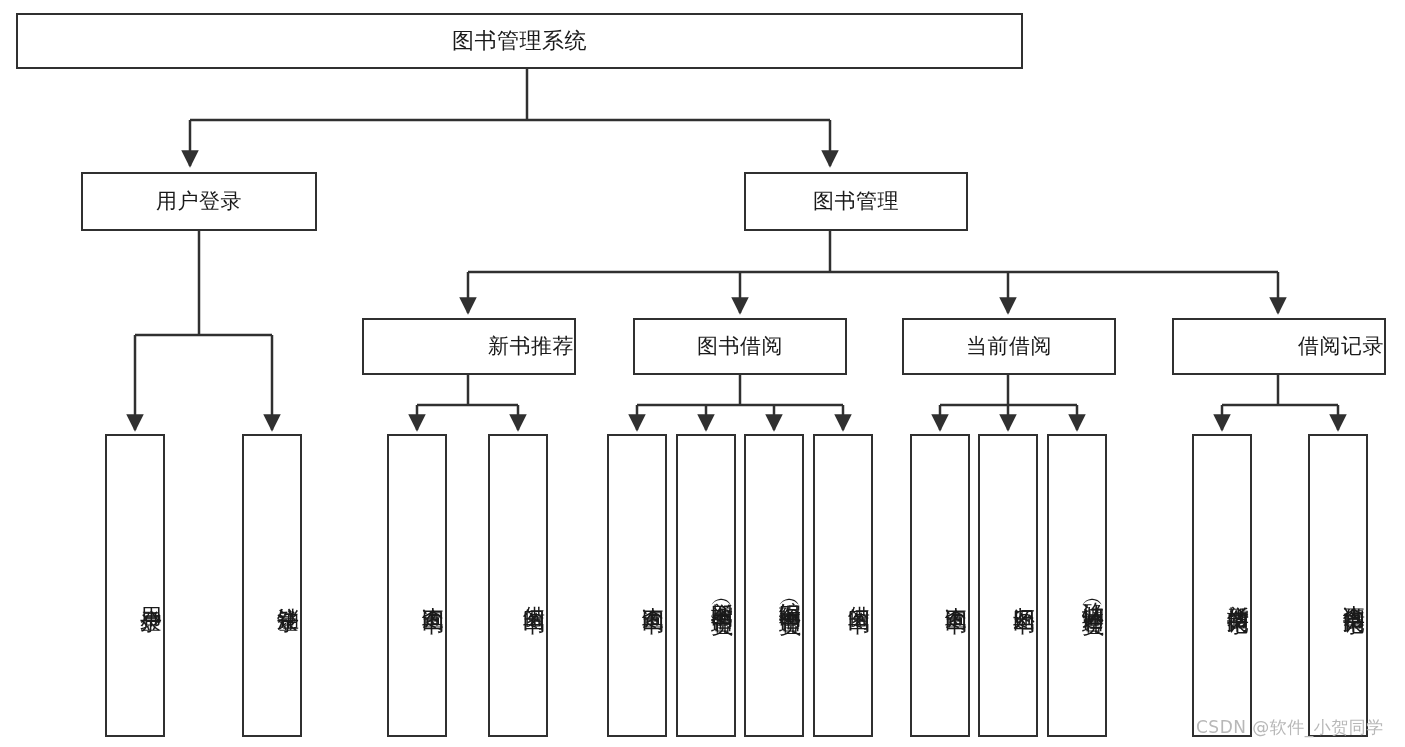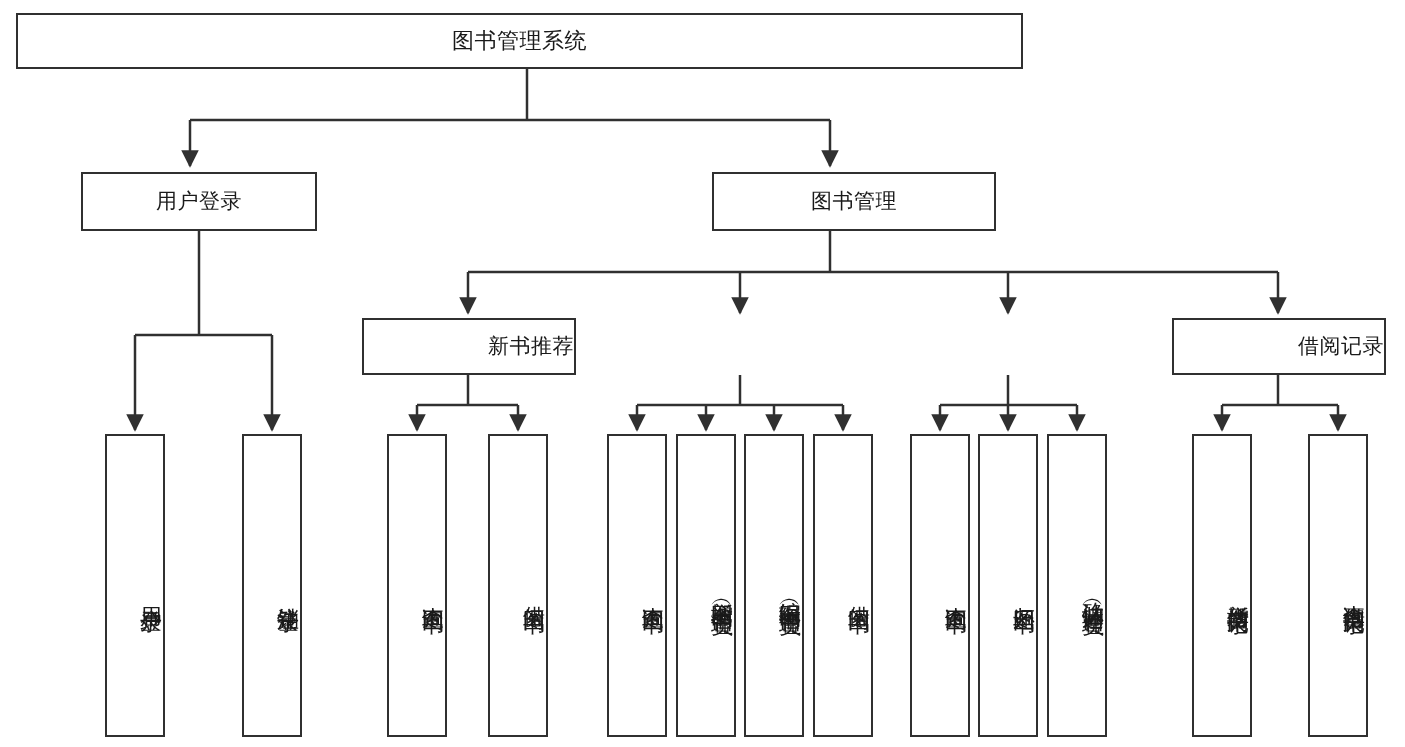--- a/index.html
+++ b/index.html
@@ -119,26 +119,32 @@
     </g>
   </svg>
 
   <div class="node horizontal root" style="left:16px; top:13px; width:1007px; height:56px;">
     <span>图书管理系统</span>
   </div>
 
   <div class="node horizontal" style="left:81px; top:172px; width:236px; height:59px;">
     <span>用户登录</span>
   </div>
-  <div class="node horizontal" style="left:712px; top:172px; width:284px; height:59px;">
+  <div class="node horizontal" style="left:744px; top:172px; width:224px; height:59px;">
     <span>图书管理</span>
   </div>
 
   <div class="node horizontal" style="left:362px; top:318px; width:214px; height:57px;justify-content:flex-end;">
     <span>新书推荐</span>
+  </div>
+  <div class="node horizontal" style="left:633px; top:318px; width:214px; height:57px;">
+    <span>图书借阅</span>
+  </div>
+  <div class="node horizontal" style="left:902px; top:318px; width:214px; height:57px;">
+    <span>当前借阅</span>
   </div>
   <div class="node horizontal" style="left:1172px; top:318px; width:214px; height:57px;justify-content:flex-end;">
     <span>借阅记录</span>
   </div>
 
   <div class="node vertical" style="left:105px; top:434px; width:60px; height:303px;">
     <span>用户登录</span>
   </div>
   <div class="node vertical" style="left:242px; top:434px; width:60px; height:303px;">
     <span>注销登录</span>
@@ -174,14 +180,15 @@
     <span>确认归还（管理员）</span>
   </div>
 
   <div class="node vertical" style="left:1192px; top:434px; width:60px; height:303px;">
     <span>新增借阅记录</span>
   </div>
   <div class="node vertical" style="left:1308px; top:434px; width:60px; height:303px;">
     <span>查询借阅记录</span>
   </div>
 
+  <div class="watermark" style="left:1196px; top:716px;">CSDN @软件_小贺同学</div>
 
 </div>
 
 </body></html>

